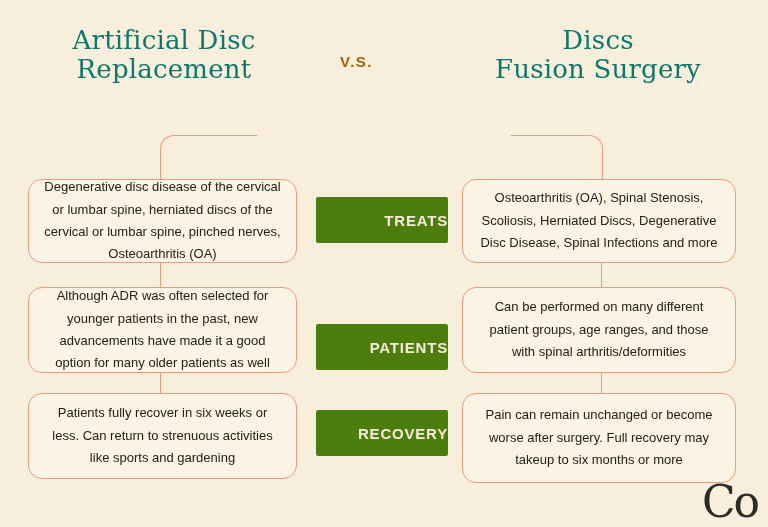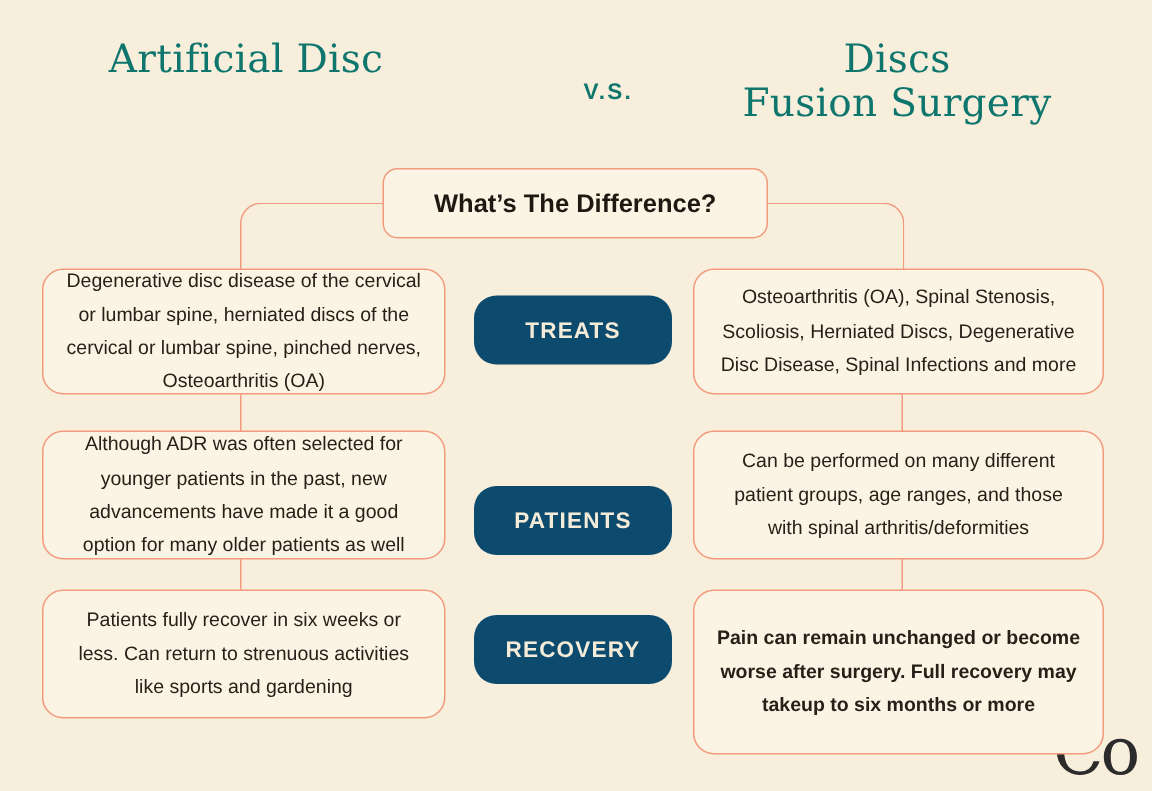--- a/index.html
+++ b/index.html
@@ -25,24 +25,24 @@
     color: #0f766e;
     text-align: center;
     letter-spacing: 0.2px;
   }
   .title-left  { left: 30px;  top: 26px; width: 268px; }
   .title-right { left: 452px; top: 26px; width: 292px; }
 
   .vs {
     position: absolute;
     left: 340px; top: 53px; width: 82px;
-    text-align: right;
+    text-align: left;
     font-size: 15px; font-weight: 600;
     letter-spacing: 1.5px;
-    color: #0f766e;
+    color: #a16207;
   }
 
   
   .question-box {
     position: absolute;
     left: 255px; top: 112px; width: 257px; height: 47px;
     background: #fbf3e3;
     border: 1.5px solid #f19a7d;
     border-radius: 10px;
     display: flex; align-items: center; justify-content: center;
@@ -85,29 +85,29 @@
     line-height: 1.72;
     color: #272019;
     padding: 8px 14px;
     z-index: 2;
   }
   .col-left  { left: 28px;  width: 269px; }
   .col-right { left: 462px; width: 274px; }
   .row1 { top: 179px; height: 84px; }
   .row2 { top: 287px; height: 86px; }
   .row3 { top: 393px; height: 86px; }
-  .row3.col-right { height: 110px; font-weight: bold; }
+  .row3.col-right { height: 90px; }
 
   
   .pill {
     position: absolute;
     left: 316px; width: 132px; height: 46px;
-    background: #0c4a6e;
-    border-radius: 15px;
-    display: flex; align-items: center; justify-content: center;
+    background: #4d7c0f;
+    border-radius: 2px;
+    display: flex; align-items: center; justify-content: flex-end;
     color: #f4ebd9;
     font-size: 15px; font-weight: 700;
     letter-spacing: 0.8px;
     z-index: 2;
   }
   .pill-1 { top: 197px; }
   .pill-2 { top: 304px; margin-top: 20px; }
   .pill-3 { top: 410px; }
 
   
@@ -122,32 +122,30 @@
     line-height: 1.1;
   }
 </style>
 </head>
 <body>
 
 <div class="canvas">
 
   <div class="title title-left">
     <div>Artificial Disc</div>
+    <div>Replacement</div>
   </div>
 
   <div class="vs">V.S.</div>
 
   <div class="title title-right">
     <div>Discs</div>
     <div>Fusion Surgery</div>
   </div>
 
-  <div class="question-box">
-    <span>What’s The Difference?</span>
-  </div>
 
   <div class="conn elbow-left"></div>
   <div class="conn elbow-right"></div>
   <div class="conn seg seg-l1"></div>
   <div class="conn seg seg-l2"></div>
   <div class="conn seg seg-r1"></div>
   <div class="conn seg seg-r2"></div>
 
   <div class="info-box col-left row1">
     <span>Degenerative disc disease of the cervical or lumbar spine, herniated discs of the cervical or lumbar spine, pinched nerves, Osteoarthritis (OA)</span>

